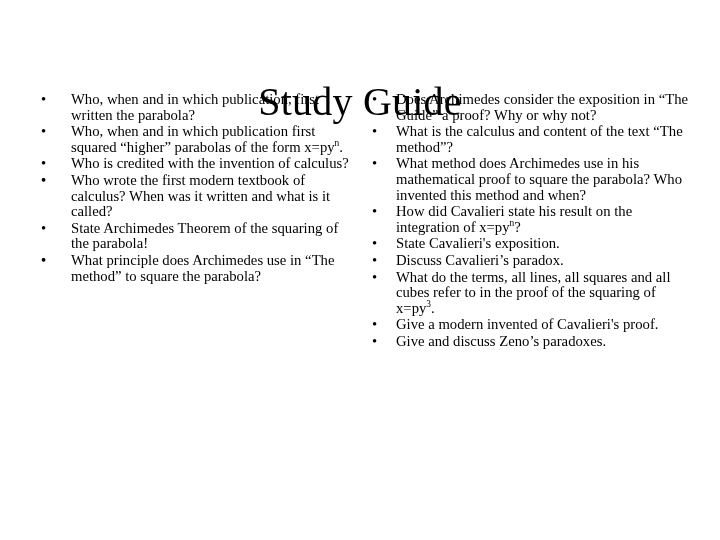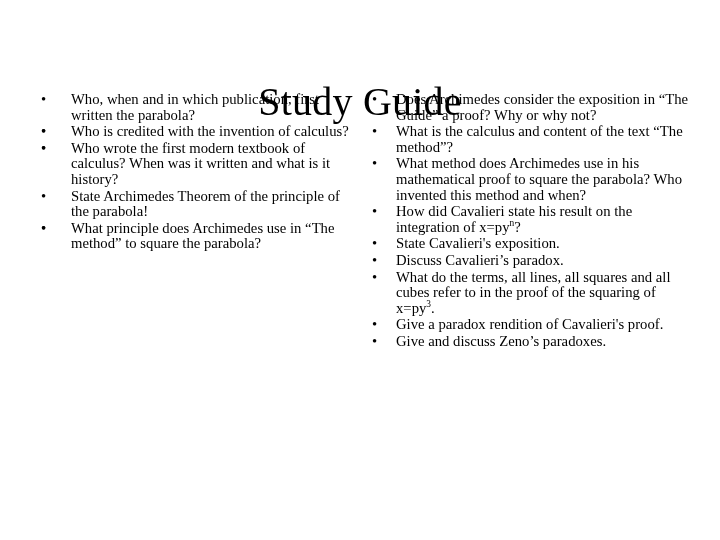--- a/index.html
+++ b/index.html
@@ -101,35 +101,36 @@
   <div class="columns">
 
     <div class="col col-left">
       <ul class="bullets">
           <li>
             <span class="bullet-marker">•</span>
             <span class="bullet-text">Who, when and in which publication, first written the parabola?</span>
           </li>
           <li>
             <span class="bullet-marker">•</span>
+            <span class="bullet-text">Who, when and in which publication first squared “higher” parabolas of the form x=py<sup>n</sup>.</span>
           </li>
           <li>
             <span class="bullet-marker">•</span>
             <span class="bullet-text">Who is credited with the invention of calculus?</span>
           </li>
           <li>
             <span class="bullet-marker">•</span>
           </li>
           <li>
             <span class="bullet-marker">•</span>
-            <span class="bullet-text">Who wrote the first modern textbook of calculus? When was it written and what is it history?</span>
+            <span class="bullet-text">Who wrote the first modern textbook of calculus? When was it written and what is it called?</span>
           </li>
           <li>
             <span class="bullet-marker">•</span>
-            <span class="bullet-text">State Archimedes Theorem of the principle of the parabola!</span>
+            <span class="bullet-text">State Archimedes Theorem of the squaring of the parabola!</span>
           </li>
           <li>
             <span class="bullet-marker">•</span>
           </li>
           <li>
             <span class="bullet-marker">•</span>
             <span class="bullet-text">What principle does Archimedes use in “The method” to square the parabola?</span>
           </li>
         </ul>
     </div>
@@ -159,21 +160,21 @@
           <li>
             <span class="bullet-marker">•</span>
             <span class="bullet-text">Discuss Cavalieri’s paradox.</span>
           </li>
           <li>
             <span class="bullet-marker">•</span>
             <span class="bullet-text">What do the terms, all lines, all squares and all cubes refer to in the proof of the squaring of x=py<sup>3</sup>.</span>
           </li>
           <li>
             <span class="bullet-marker">•</span>
-            <span class="bullet-text">Give a paradox rendition of Cavalieri's proof.</span>
+            <span class="bullet-text">Give a modern invented of Cavalieri's proof.</span>
           </li>
           <li>
             <span class="bullet-marker">•</span>
             <span class="bullet-text">Give and discuss Zeno’s paradoxes.</span>
           </li>
         </ul>
     </div>
 
   </div>
 

